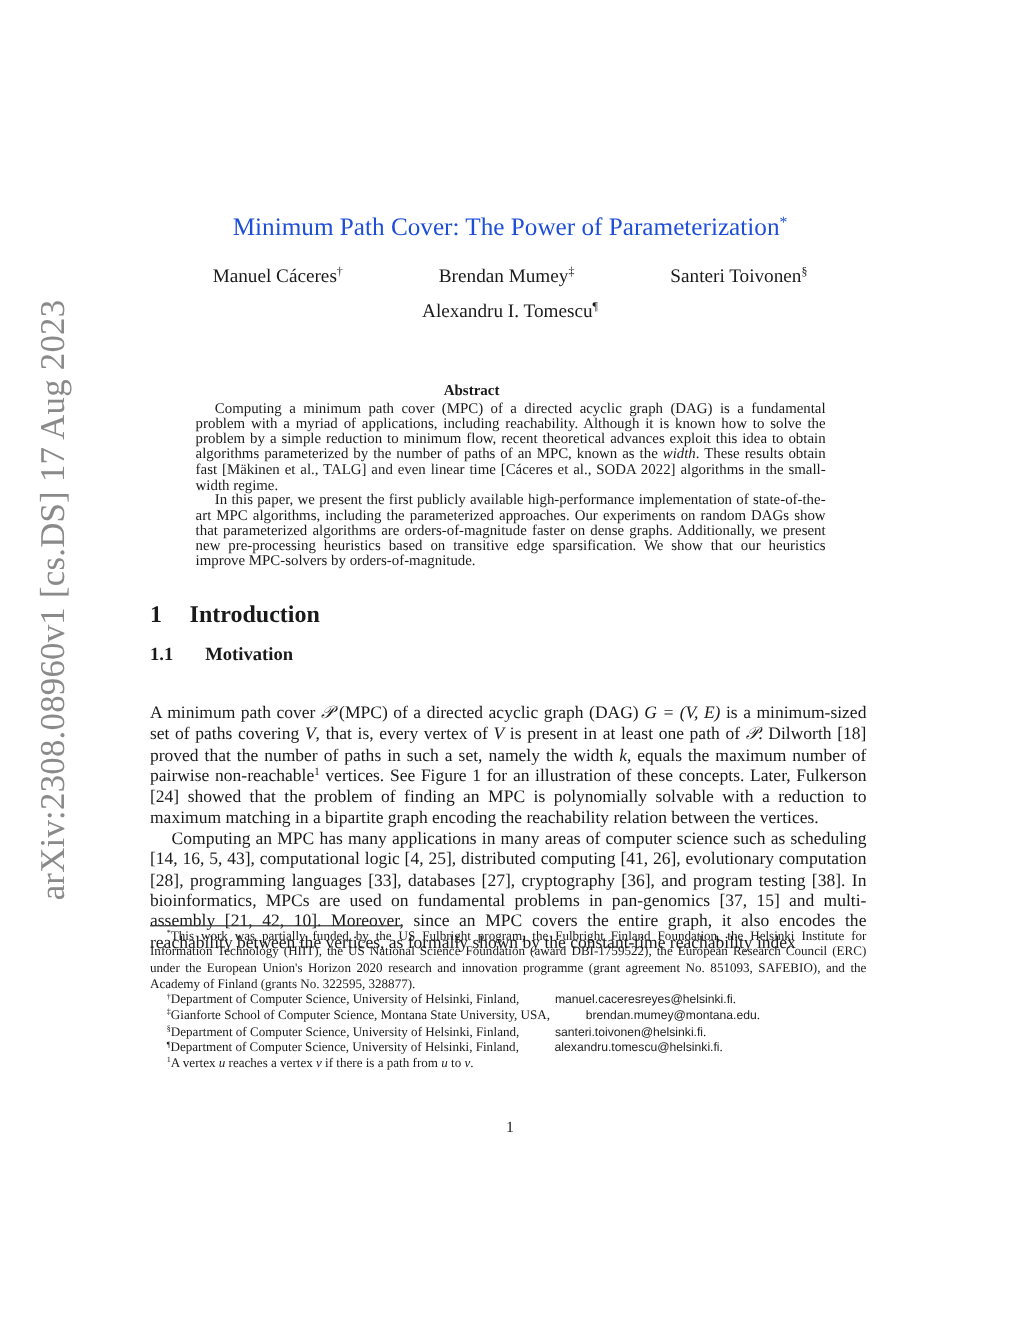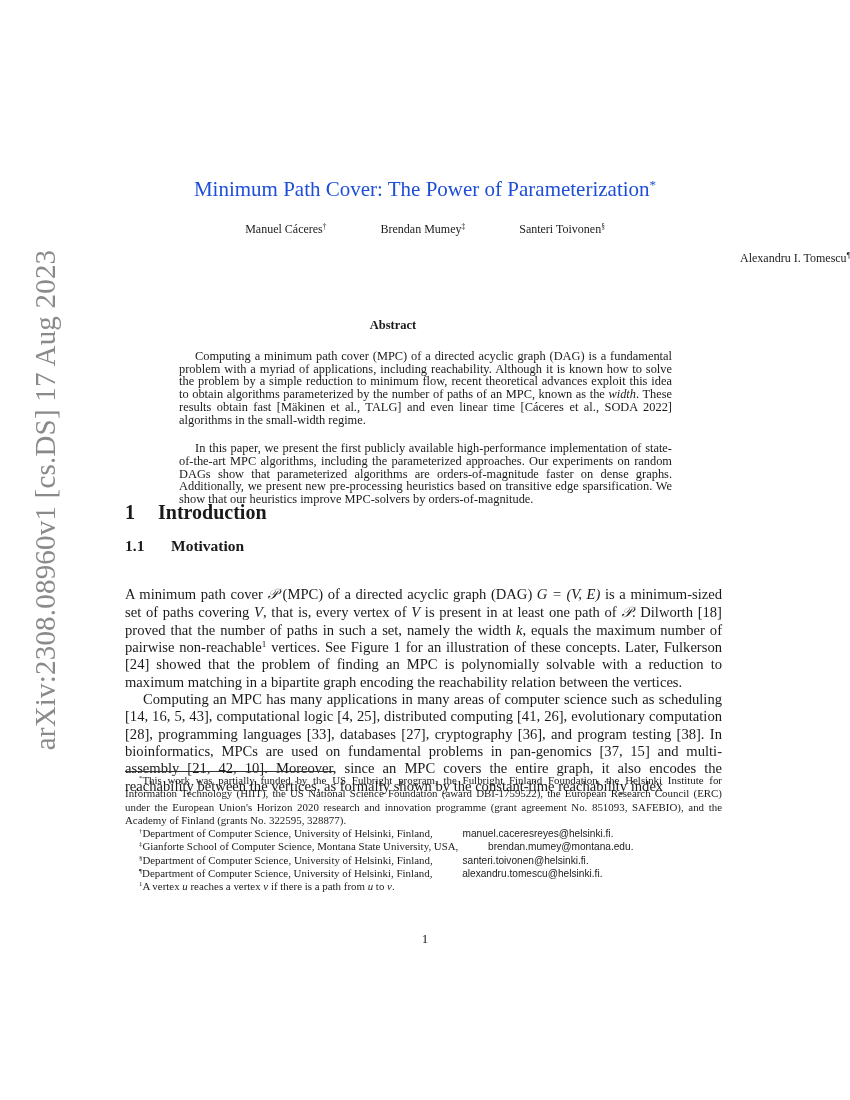--- a/index.html
+++ b/index.html
@@ -17,38 +17,38 @@
       font-size: 29px; color: #8a8a8a; letter-spacing: 0.2px;
     }
     .title {
       position: absolute; left: 0; width: 850px; top: 177px;
       text-align: center; font-family: "Liberation Serif", serif;
       font-size: 21px; color: #1d4ed8;
     }
     sup { font-size: 0.62em; vertical-align: 0.55em; line-height: 0; }
     .authors-row {
       position: absolute; left: 0; width: 850px; top: 222px;
-      display: flex; justify-content: center; gap: 54px;
-      font-family: "Liberation Serif", serif; font-size: 12px;
+      display: flex; justify-content: center; gap: 80px;
+      font-family: "Liberation Serif", serif; font-size: 16px;
     }
     .authors-row2 {
       position: absolute; left: 0; width: 850px; top: 251px;
-      text-align: right; font-family: "Liberation Serif", serif; font-size: 12px;
+      text-align: center; font-family: "Liberation Serif", serif; font-size: 16px;
     }
     .abstract-heading {
       position: absolute; left: 0; width: 706px; top: 318px;
       text-align: center; font-family: "Liberation Serif", serif;
       font-weight: bold; font-size: 12.5px; padding-left: 40px;
     }
     .abstract {
       position: absolute; left: 163px; width: 525px; top: 334px;
       font-family: "Liberation Serif", serif; font-size: 12.4px; line-height: 12.7px;
       text-align: justify;
     }
-    .abstract p { margin: 16px; text-indent: 16px; }
+    .abstract p { margin: 0; text-indent: 16px; }
     .section-h {
       position: absolute; left: 125px; top: 501px;
       font-family: "Liberation Serif", serif; font-weight: bold; font-size: 20px;
     }
     .section-h .num { display: inline-block; width: 33px; }
     .subsection-h {
       position: absolute; left: 125px; top: 537px;
       font-family: "Liberation Serif", serif; font-weight: bold; font-size: 15.5px;
     }
     .subsection-h .num { display: inline-block; width: 46px; }

